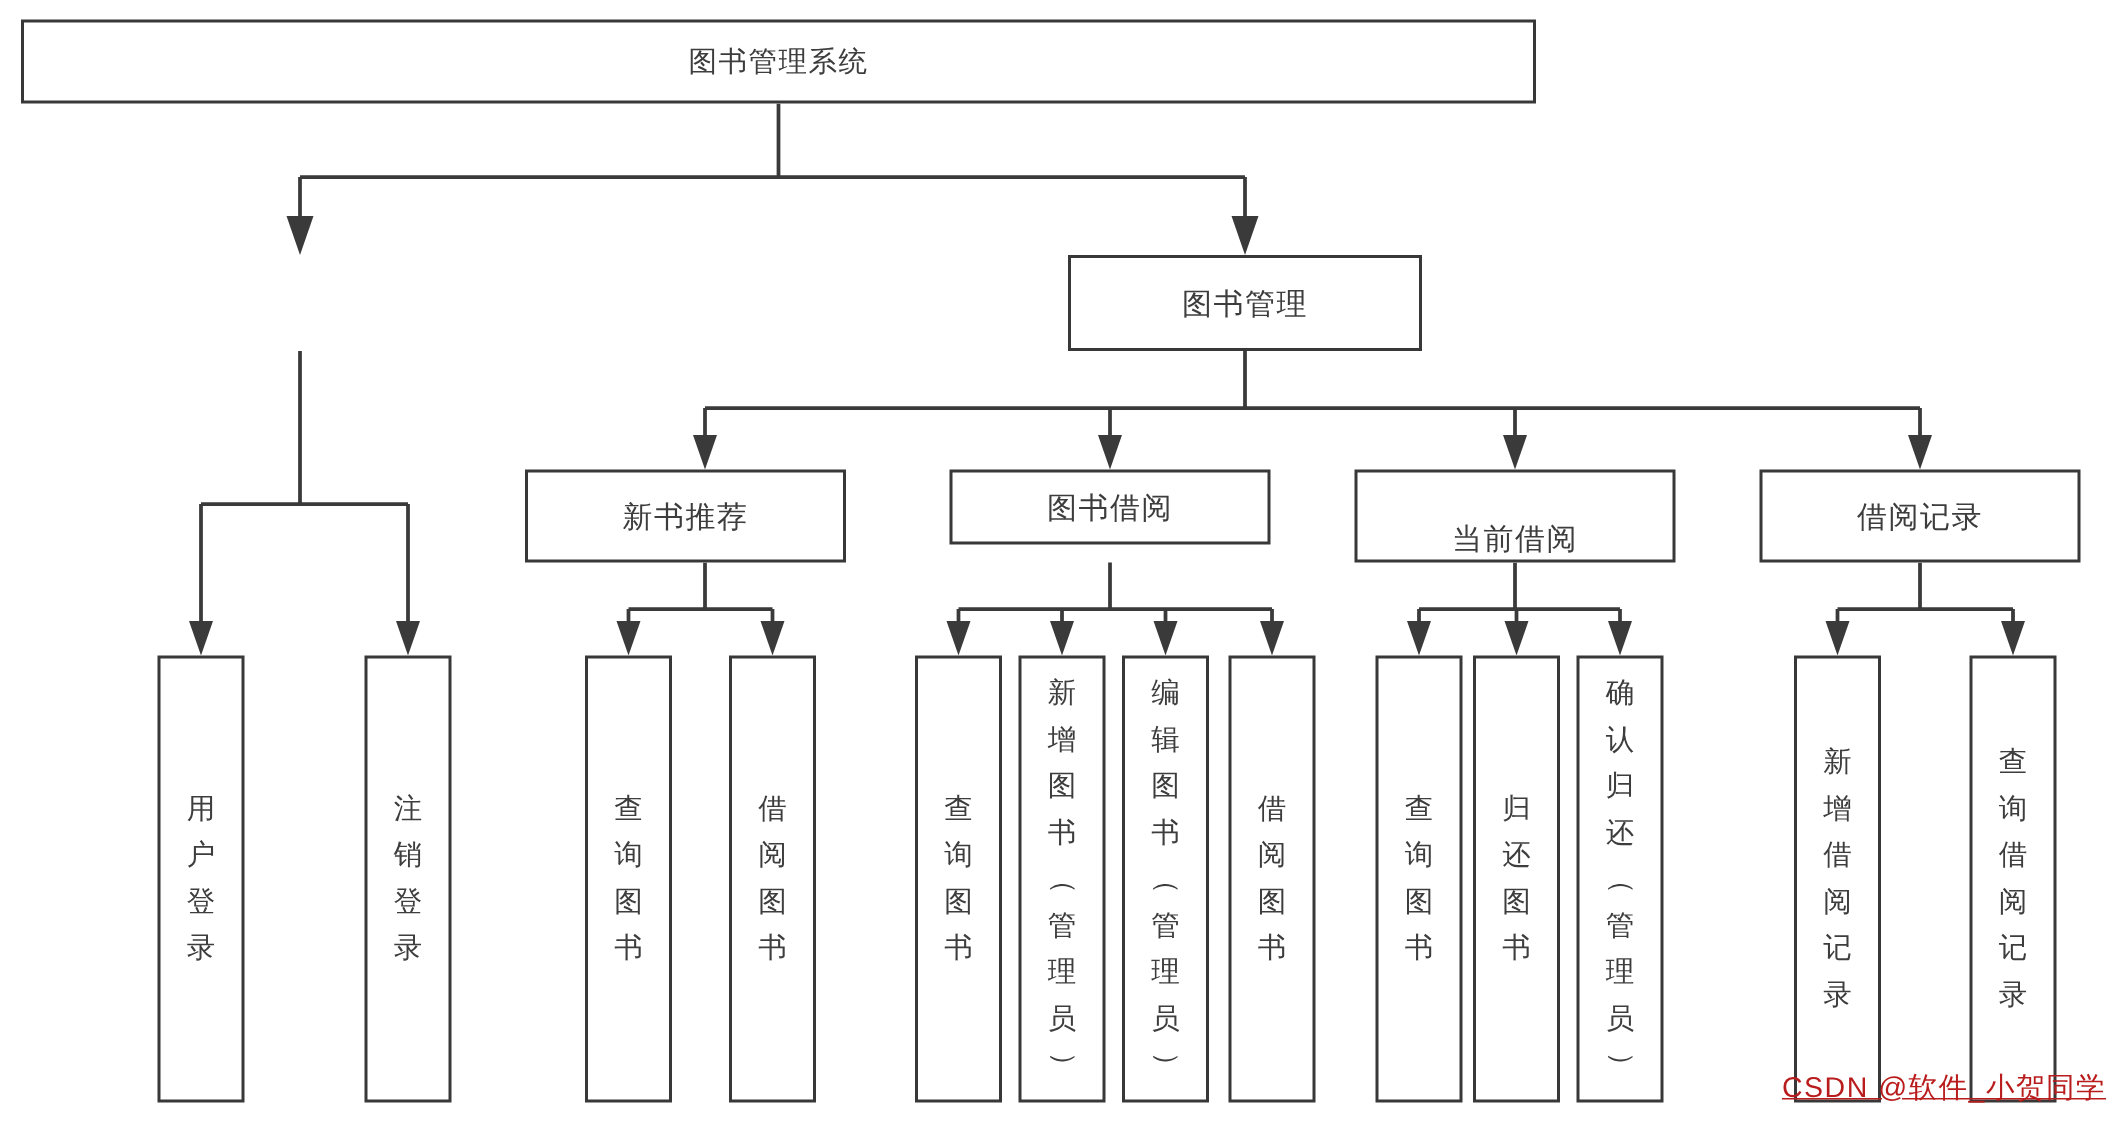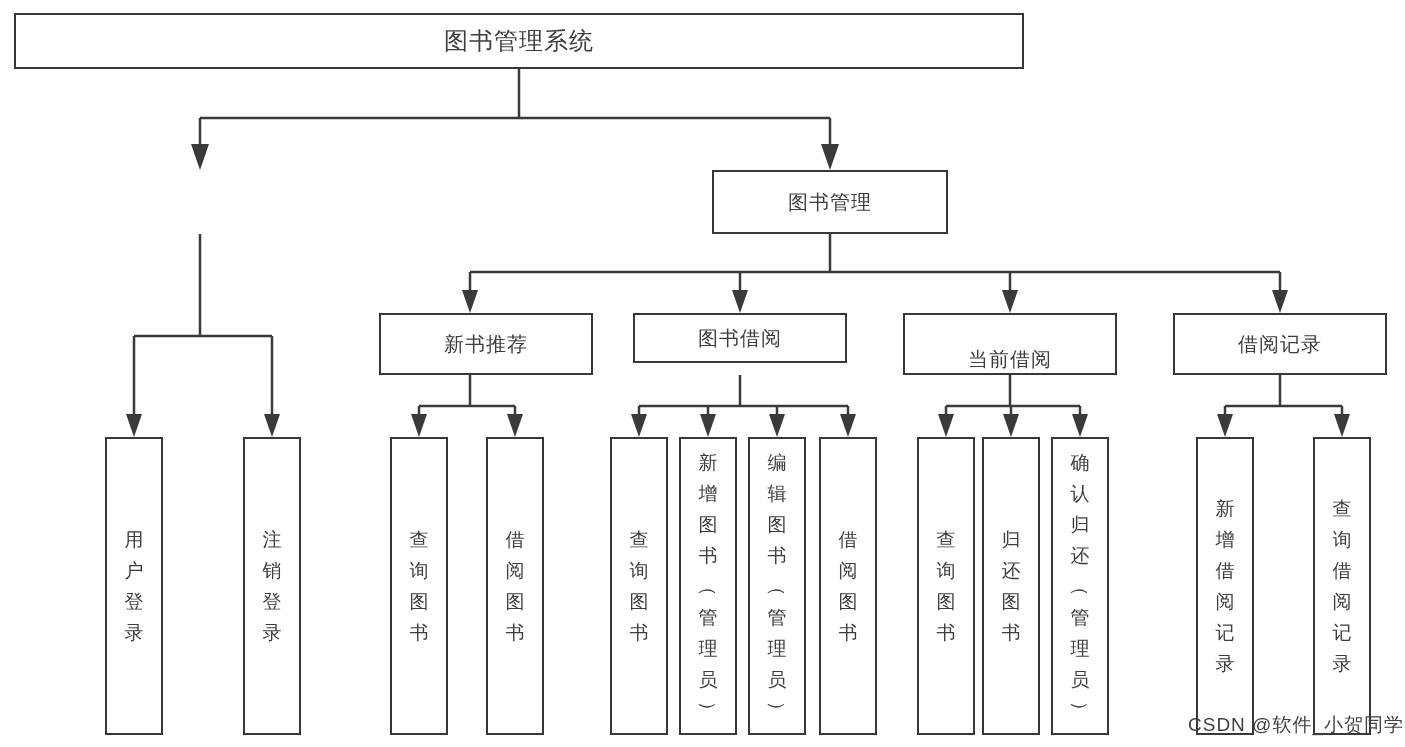--- a/index.html
+++ b/index.html
@@ -14,34 +14,35 @@
   .node{
     position:absolute;
     box-sizing:border-box;
     background:#ffffff;
     border:2px solid #383838;
     color:#3d3d3d;
     display:flex;align-items:center;justify-content:center;
     z-index:2;
   }
   .hnode{font-size:20px;letter-spacing:1px;}
-  .root{font-size:24px;letter-spacing:1px;}
+  .root{font-size:19px;letter-spacing:1px;}
   .leaf{
     flex-direction:column;
     font-size:19px;
   }
   .vchar{display:block;height:31px;line-height:31px;text-align:center;}
   .vchar.rot{transform:rotate(90deg);}
   .watermark{
     position:absolute;
     z-index:3;
     font-size:19px;
-    color:#404040;
+    color:#b91c1c;
     letter-spacing:1px;
     white-space:nowrap;
+    text-decoration:underline;
   }
 </style>
 </head>
 <body>
 
 <div id="canvas">
 
   <svg class="connectors" width="1405" height="747" viewBox="0 0 1405 747">
     <g stroke="#3a3a3a" stroke-width="2.5" fill="none">
 
@@ -83,21 +84,21 @@
   </svg>
 
   <div class="node root" style="left:14px;top:13px;width:1010px;height:56px;">
     <span>图书管理系统</span>
   </div>
 
   <div class="node hnode" style="left:712px;top:170px;width:236px;height:64px;justify-content:center;">
     <span>图书管理</span>
   </div>
 
-  <div class="node hnode" style="left:379px;top:313px;width:214px;height:62px;">
+  <div class="node hnode" style="left:350px;top:313px;width:214px;height:62px;">
     <span>新书推荐</span>
   </div>
   <div class="node hnode" style="left:633px;top:313px;width:214px;height:50px;">
     <span>图书借阅</span>
   </div>
   <div class="node hnode" style="left:903px;top:313px;width:214px;height:62px;align-items:flex-end;">
     <span>当前借阅</span>
   </div>
   <div class="node hnode" style="left:1173px;top:313px;width:214px;height:62px;">
     <span>借阅记录</span>

